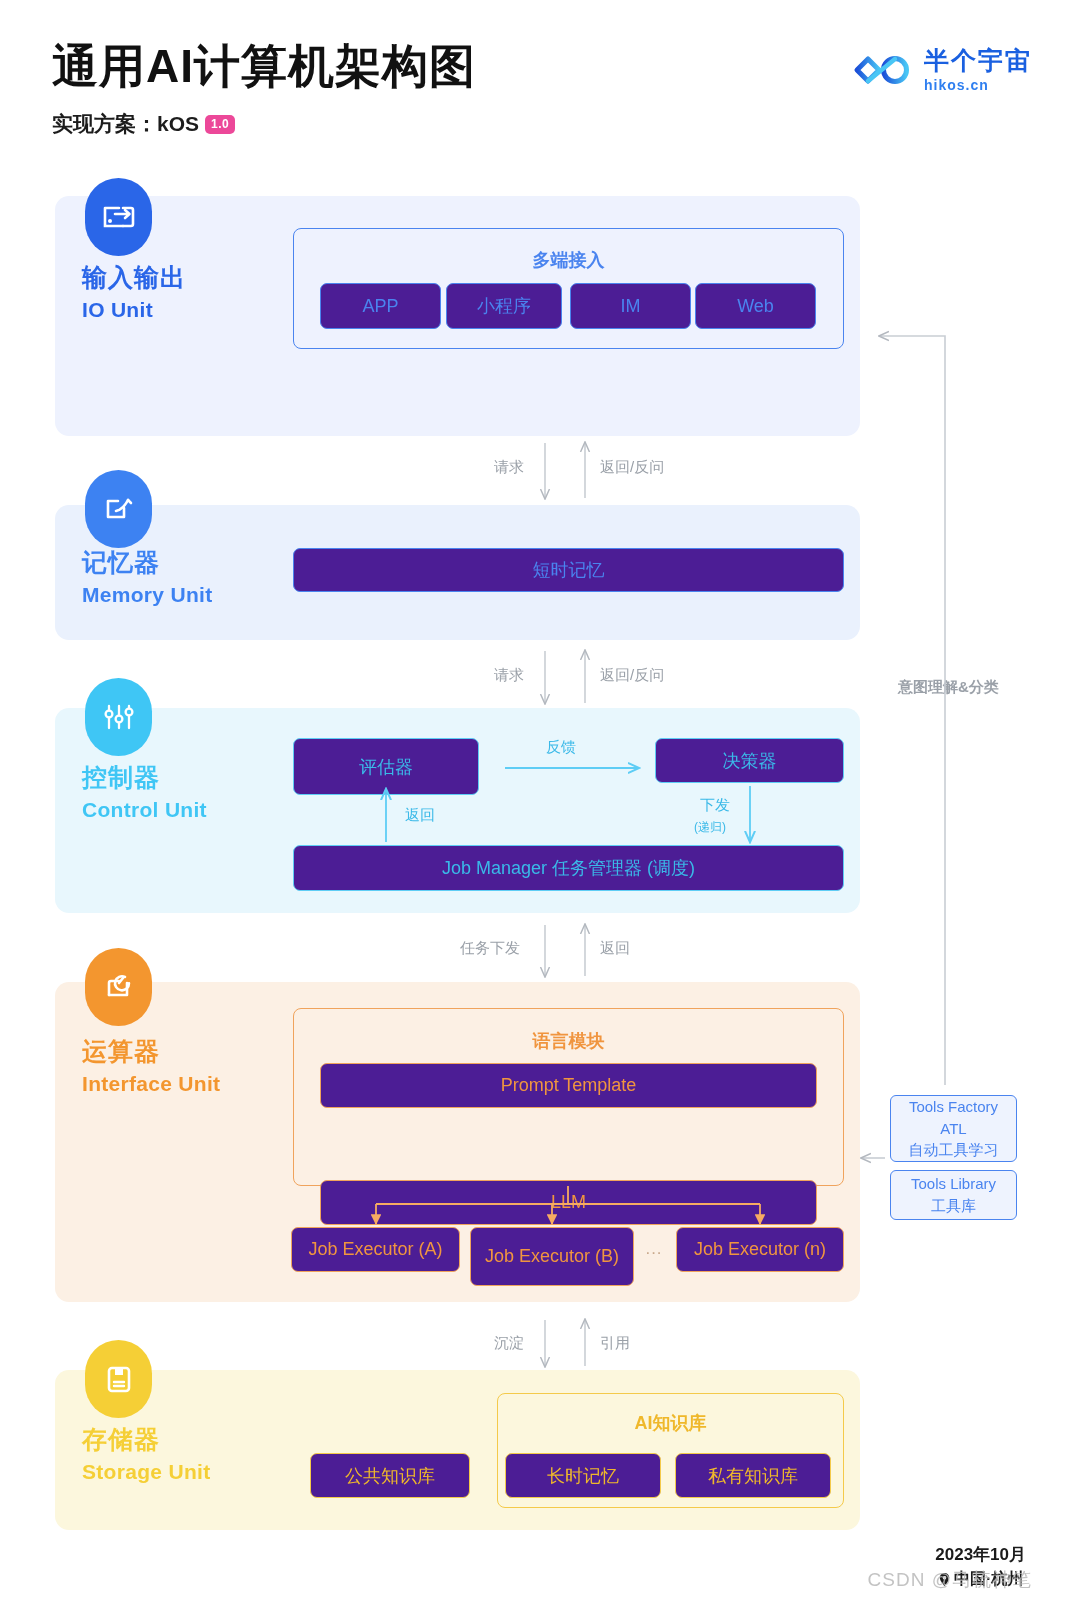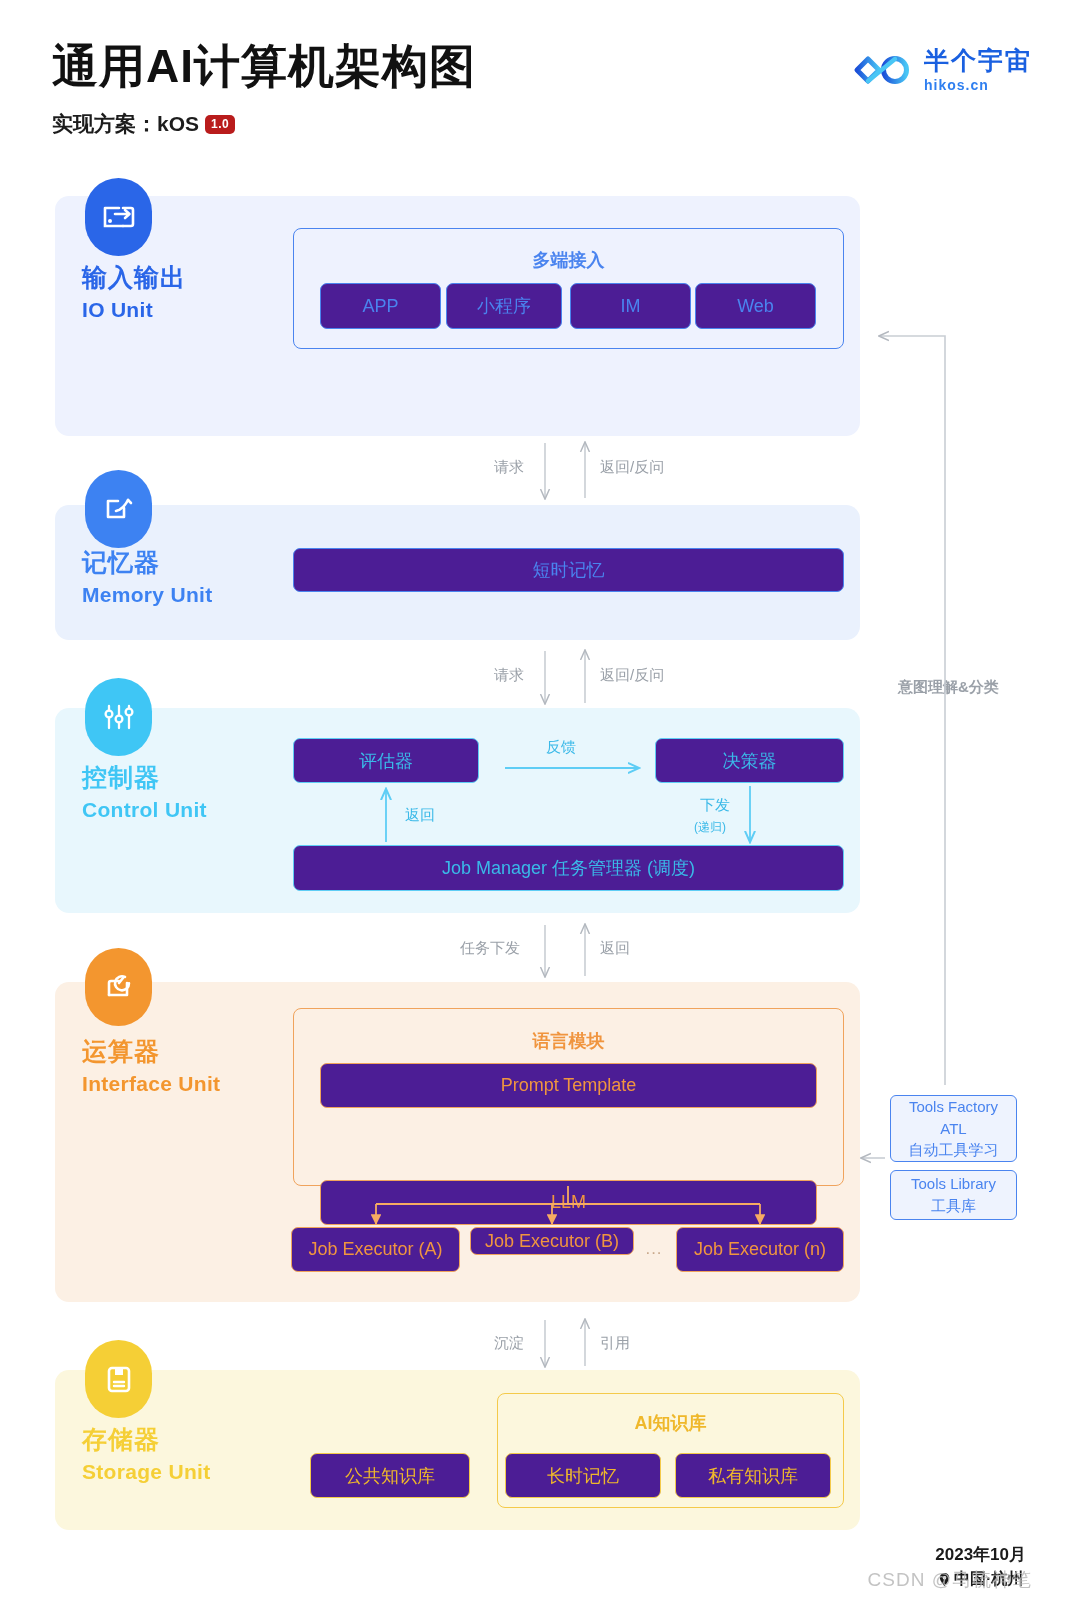--- a/index.html
+++ b/index.html
@@ -15,21 +15,21 @@
   .title{
     position:absolute;left:52px;top:36px;
     font-size:46px;font-weight:bold;color:#111;letter-spacing:1px;
     white-space:nowrap;
   }
   .subtitle{
     position:absolute;left:52px;top:110px;
     font-size:21px;font-weight:bold;color:#1c1c1c;white-space:nowrap;
   }
   .ver-badge{
-    display:inline-block;background:#b91c1c;color:#fff;border-radius:5px;
+    display:inline-block;background:#ec4899;color:#fff;border-radius:5px;
     font-size:12px;font-weight:bold;padding:2px 6px 3px;margin-left:6px;
     vertical-align:3px;letter-spacing:.5px;
   }
   .logo{position:absolute;right:48px;top:48px;display:flex;align-items:center;gap:10px;}
   .logo-mark{width:62px;height:34px;}
   .logo-text{display:flex;flex-direction:column;line-height:1;}
   .logo-cn{font-size:25px;font-weight:bold;color:#1a60e0;letter-spacing:2px;}
   .logo-en{font-size:14px;font-weight:bold;color:#2f7ff0;letter-spacing:1px;margin-top:5px;}
 
   
@@ -210,37 +210,37 @@
   <div class="grp b-blue" style="left:293px;top:228px;width:551px;height:121px;">
     <div class="grp-title" style="top:19px;color:#4a84ef;">多端接入</div>
   </div>
   <div class="box b-blue" style="left:320px;top:283px;width:121px;height:46px;">APP</div>
   <div class="box b-blue" style="left:446px;top:283px;width:116px;height:46px;">小程序</div>
   <div class="box b-blue" style="left:570px;top:283px;width:121px;height:46px;">IM</div>
   <div class="box b-blue" style="left:695px;top:283px;width:121px;height:46px;">Web</div>
 
   <div class="box b-blue" style="left:293px;top:548px;width:551px;height:44px;">短时记忆</div>
 
-  <div class="box b-cyan" style="left:293px;top:738px;width:186px;height:45px;font-family:Liberation Serif, serif;">评估器</div>
+  <div class="box b-cyan" style="left:293px;top:738px;width:186px;height:57px;font-family:Liberation Serif, serif;">评估器</div>
   <div class="box b-cyan" style="left:655px;top:738px;width:189px;height:45px;">决策器</div>
   <div class="box b-cyan" style="left:293px;top:845px;width:551px;height:46px;">Job Manager 任务管理器 (调度)</div>
 
   <div class="conn-label" style="left:546px;top:738px;color:#3ab9e8;">反馈</div>
   <div class="conn-label" style="left:405px;top:806px;color:#3ab9e8;">返回</div>
   <div class="conn-label" style="left:700px;top:796px;color:#3ab9e8;">下发</div>
   <div class="conn-label small" style="left:694px;top:819px;color:#3ab9e8;">(递归)</div>
 
   <div class="grp b-orange" style="left:293px;top:1008px;width:551px;height:178px;">
     <div class="grp-title" style="top:20px;color:#f0953f;">语言模块</div>
   </div>
   <div class="box b-orange" style="left:320px;top:1063px;width:497px;height:45px;">Prompt Template</div>
   <div class="box b-orange" style="left:320px;top:1180px;width:497px;height:45px;">LLM</div>
 
   <div class="box b-orange" style="left:291px;top:1227px;width:169px;height:45px;">Job Executor (A)</div>
-  <div class="box b-orange" style="left:470px;top:1227px;width:164px;height:28px;">Job Executor (B)</div>
+  <div class="box b-orange" style="left:470px;top:1227px;width:164px;height:59px;">Job Executor (B)</div>
   <div class="conn-label" style="left:645px;top:1243px;color:#c9a98c;font-size:17px;">···</div>
   <div class="box b-orange" style="left:676px;top:1227px;width:168px;height:45px;">Job Executor (n)</div>
 
   <div class="grp b-yellow" style="left:497px;top:1393px;width:347px;height:115px;">
     <div class="grp-title" style="top:17px;color:#efb82b;">AI知识库</div>
   </div>
   <div class="box b-yellow" style="left:310px;top:1453px;width:160px;height:45px;">公共知识库</div>
   <div class="box b-yellow" style="left:505px;top:1453px;width:156px;height:45px;">长时记忆</div>
   <div class="box b-yellow" style="left:675px;top:1453px;width:156px;height:45px;">私有知识库</div>
 

